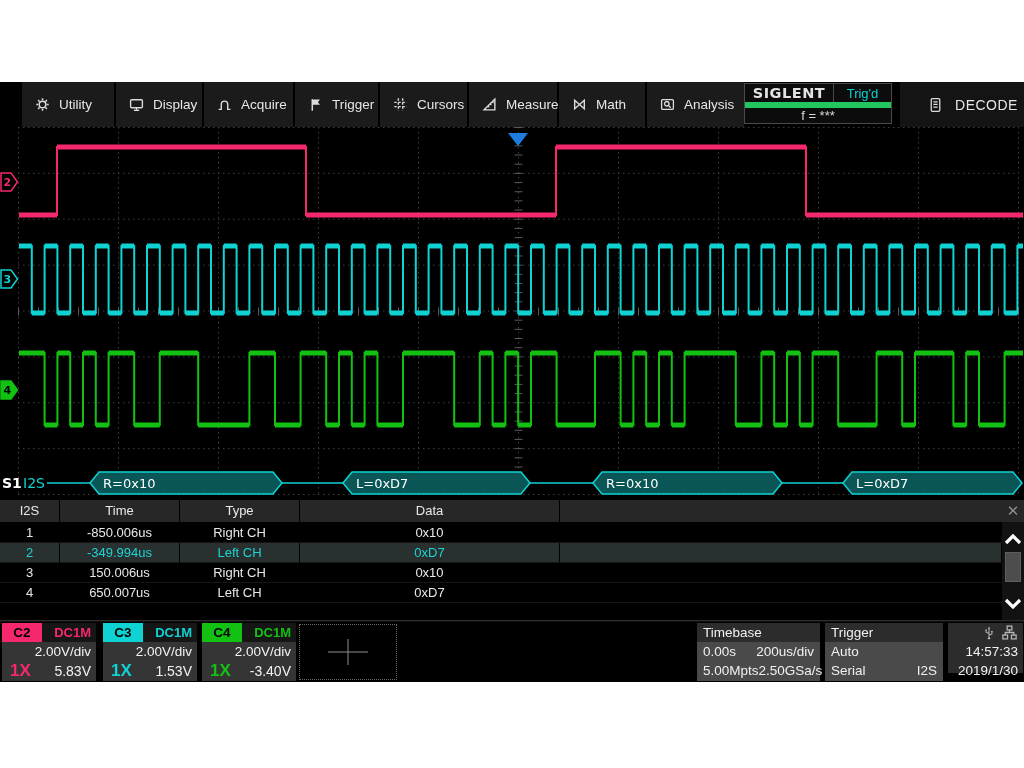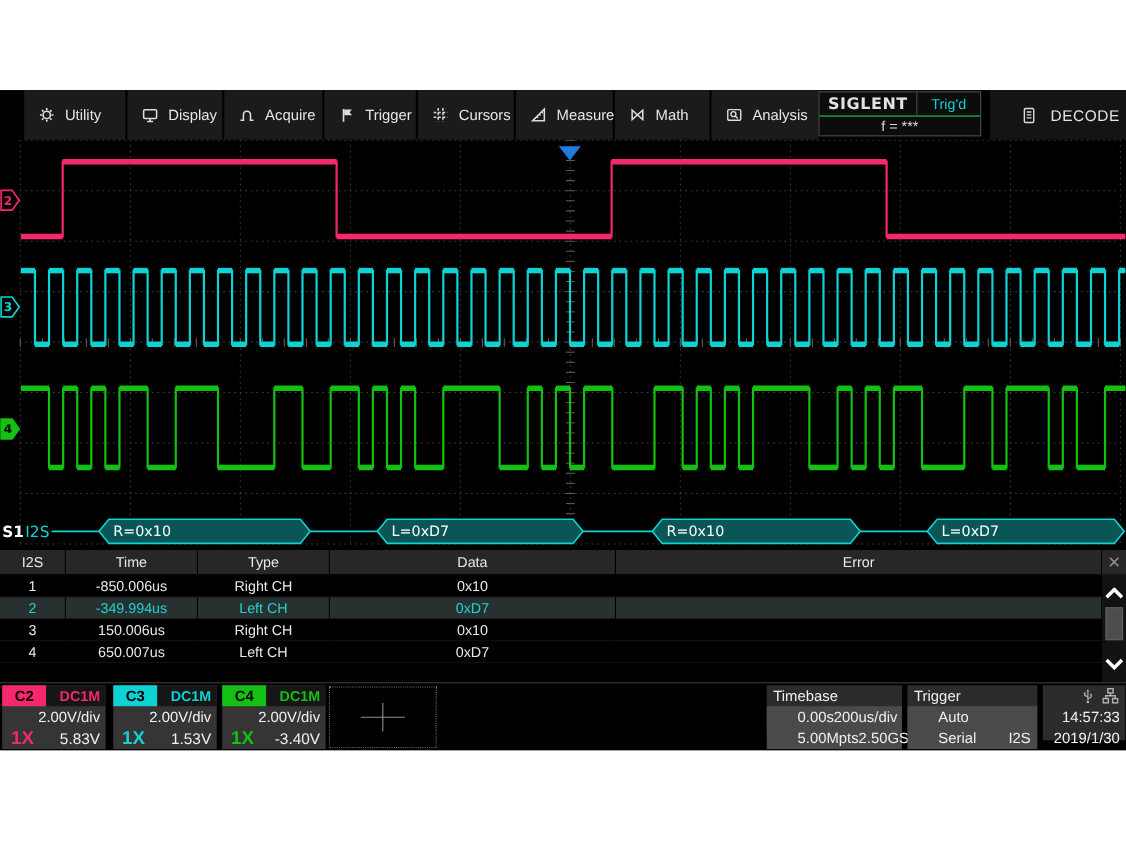--- a/index.html
+++ b/index.html
@@ -7,21 +7,21 @@
         font-family:"Liberation Sans","DejaVu Sans",sans-serif;}
   .scope{position:absolute;left:0;top:82px;width:1024px;height:600px;background:#000;}
 
   
   .menubar{position:absolute;left:0;top:0;width:1024px;height:45px;background:#000;display:flex;padding-left:22px;}
   .mcell{height:45px;background:#1b1b1b;border-right:2px solid #000;display:flex;align-items:center;
          gap:9px;padding-left:13px;box-sizing:border-box;color:#e6e6e6;font-size:13.5px;cursor:default;}
   .mcell svg{flex:0 0 auto;}
   .sigbox{width:148px;height:41px;margin-top:1px;border:1px solid #4a4a4a;box-sizing:border-box;
           display:flex;flex-direction:column;background:#0c0c0c;}
-  .sigtop{display:flex;height:21px;border-bottom:1px solid #22c55e;}
+  .sigtop{display:flex;height:21px;border-bottom:6px solid #22c55e;}
   .siglogo{width:88px;border-right:1px solid #4a4a4a;display:flex;align-items:center;justify-content:center;
            color:#e2e2e2;font-weight:bold;font-size:14.5px;letter-spacing:.5px;font-family:"DejaVu Sans",sans-serif;}
   .trigd{flex:1;display:flex;align-items:center;justify-content:center;font-size:13px;color:#0fd2d2;}
   .freq{flex:1;display:flex;align-items:center;justify-content:center;color:#d8d8d8;font-size:13px;}
   .decodecell{flex:1;margin-left:8px;background:#141414;display:flex;align-items:center;justify-content:center;
               gap:12px;color:#e6e6e6;font-size:14px;letter-spacing:.5px;}
 
   
   #wave{position:absolute;left:0;top:45px;font-family:"DejaVu Sans",sans-serif;}
   .gdot{stroke:#3f3f3f;stroke-width:1;stroke-dasharray:1.5 3.5;}
@@ -51,21 +51,21 @@
   .chip{width:40px;height:19px;color:#000;font-weight:bold;text-align:center;line-height:19px;font-size:13.5px;}
   .coupling{flex:1;height:19px;background:#161616;font-weight:bold;text-align:right;line-height:19px;padding-right:5px;font-size:13px;}
   .chline{height:19px;line-height:19px;color:#f2f2f2;text-align:right;padding-right:5px;}
   .chline3{display:flex;height:20px;line-height:20px;}
   .atten{padding-left:8px;font-weight:bold;font-size:17px;}
   .offs{flex:1;text-align:right;padding-right:5px;color:#f2f2f2;font-size:14px;}
   .emptych{position:absolute;top:2px;height:54px;border:1px dotted #6a6a6a;background:#000;
            display:flex;align-items:center;justify-content:center;cursor:pointer;}
   .infobox{position:absolute;top:1px;height:42px;background:#2c2c2c;color:#f0f0f0;cursor:pointer;}
   .iblabel{height:19px;line-height:19px;padding-left:6px;}
-  .ibbody{height:39px;background:#4a4a4a;padding-left:22px;}
+  .ibbody{height:39px;background:#4a4a4a;}
   .ibrow{display:flex;height:19px;line-height:19px;padding:0 6px;justify-content:space-between;}
   .clockbox{position:absolute;top:1px;height:50px;background:#2c2c2c;color:#f2f2f2;text-align:center;}
   .iconrow{height:19px;display:flex;align-items:center;justify-content:flex-end;gap:7px;padding-right:6px;}
   .clkline{height:19px;line-height:19px;padding-right:5px;text-align:right;font-size:13.5px;}
 </style>
 </head>
 <body>
 
 <div class="page">
   <div class="scope">
@@ -423,21 +423,20 @@
         <text x="3.5" y="267" fill="#000" font-size="11" font-weight="bold">4</text>
         <polygon points="508,6 528,6 518,19" fill="#1e7be0"></polygon>
       </svg>
 
     <div class="dtable">
       <div class="trow thead">
         <div class="tcell c0">I2S</div>
         <div class="tcell c1">Time</div>
         <div class="tcell c2w">Type</div>
         <div class="tcell c3w">Data</div>
-        <div class="tcell c4w">Error</div>
       </div>
       <div class="trow">
         <div class="tcell c0">1</div>
         <div class="tcell c1">-850.006us</div>
         <div class="tcell c2w">Right CH</div>
         <div class="tcell c3w">0x10</div>
         <div class="tcell c4w"></div>
       </div>
       <div class="trow selected">
         <div class="tcell c0">2</div>

